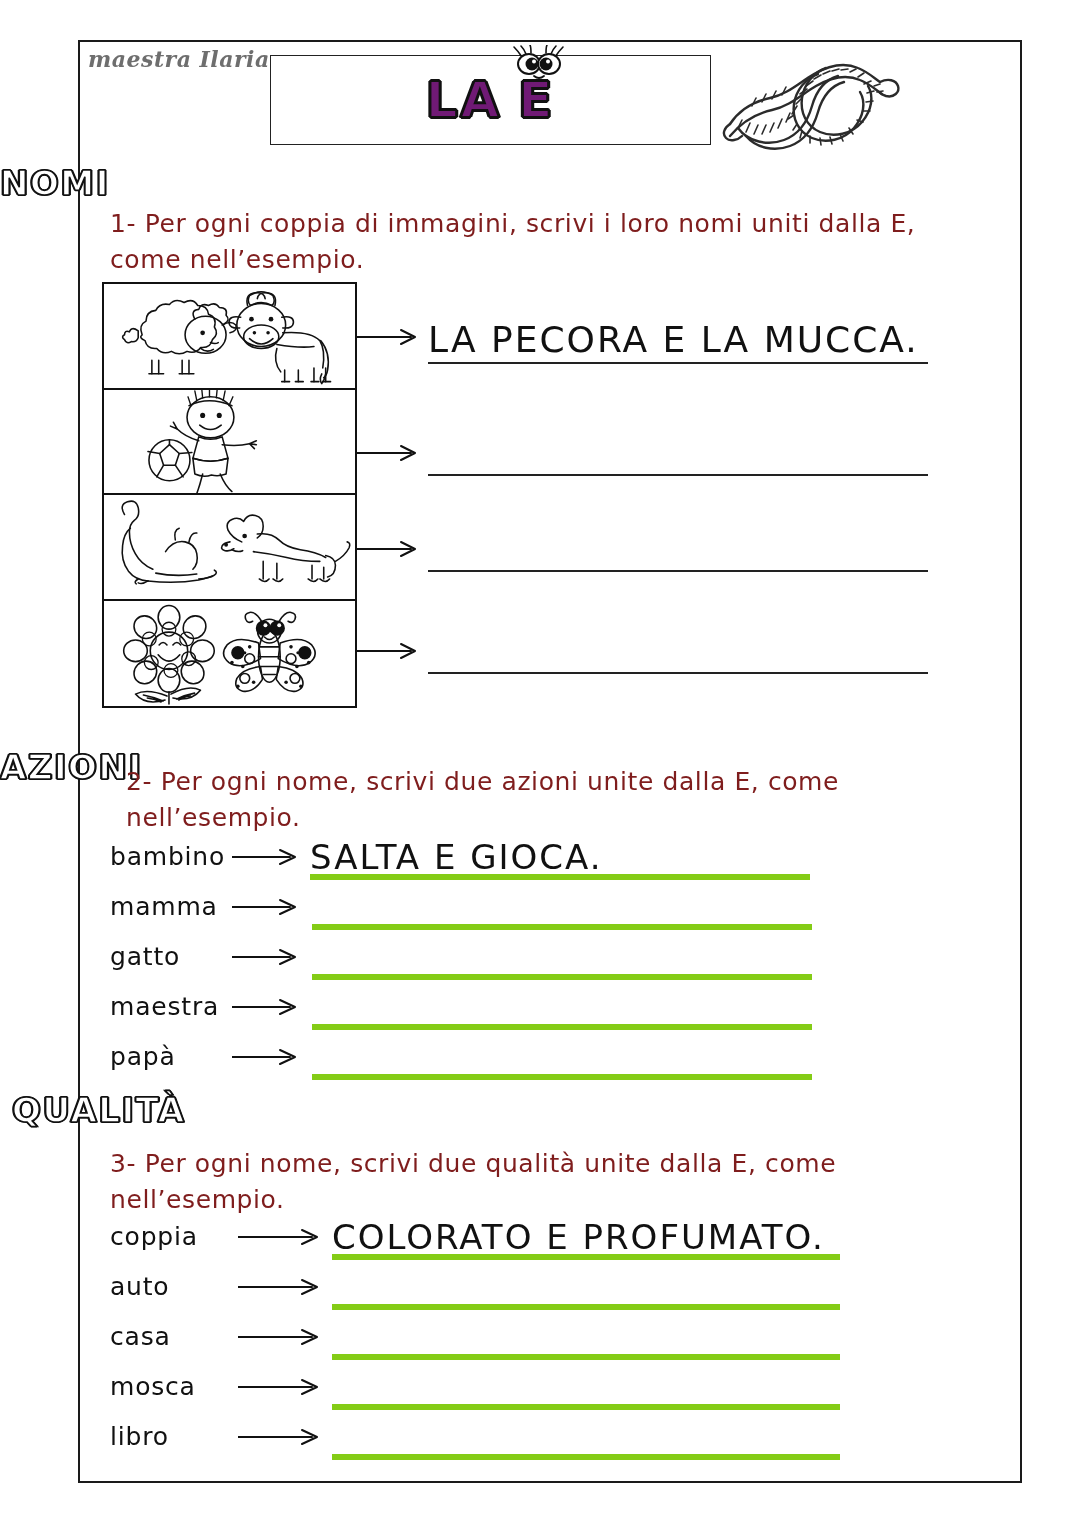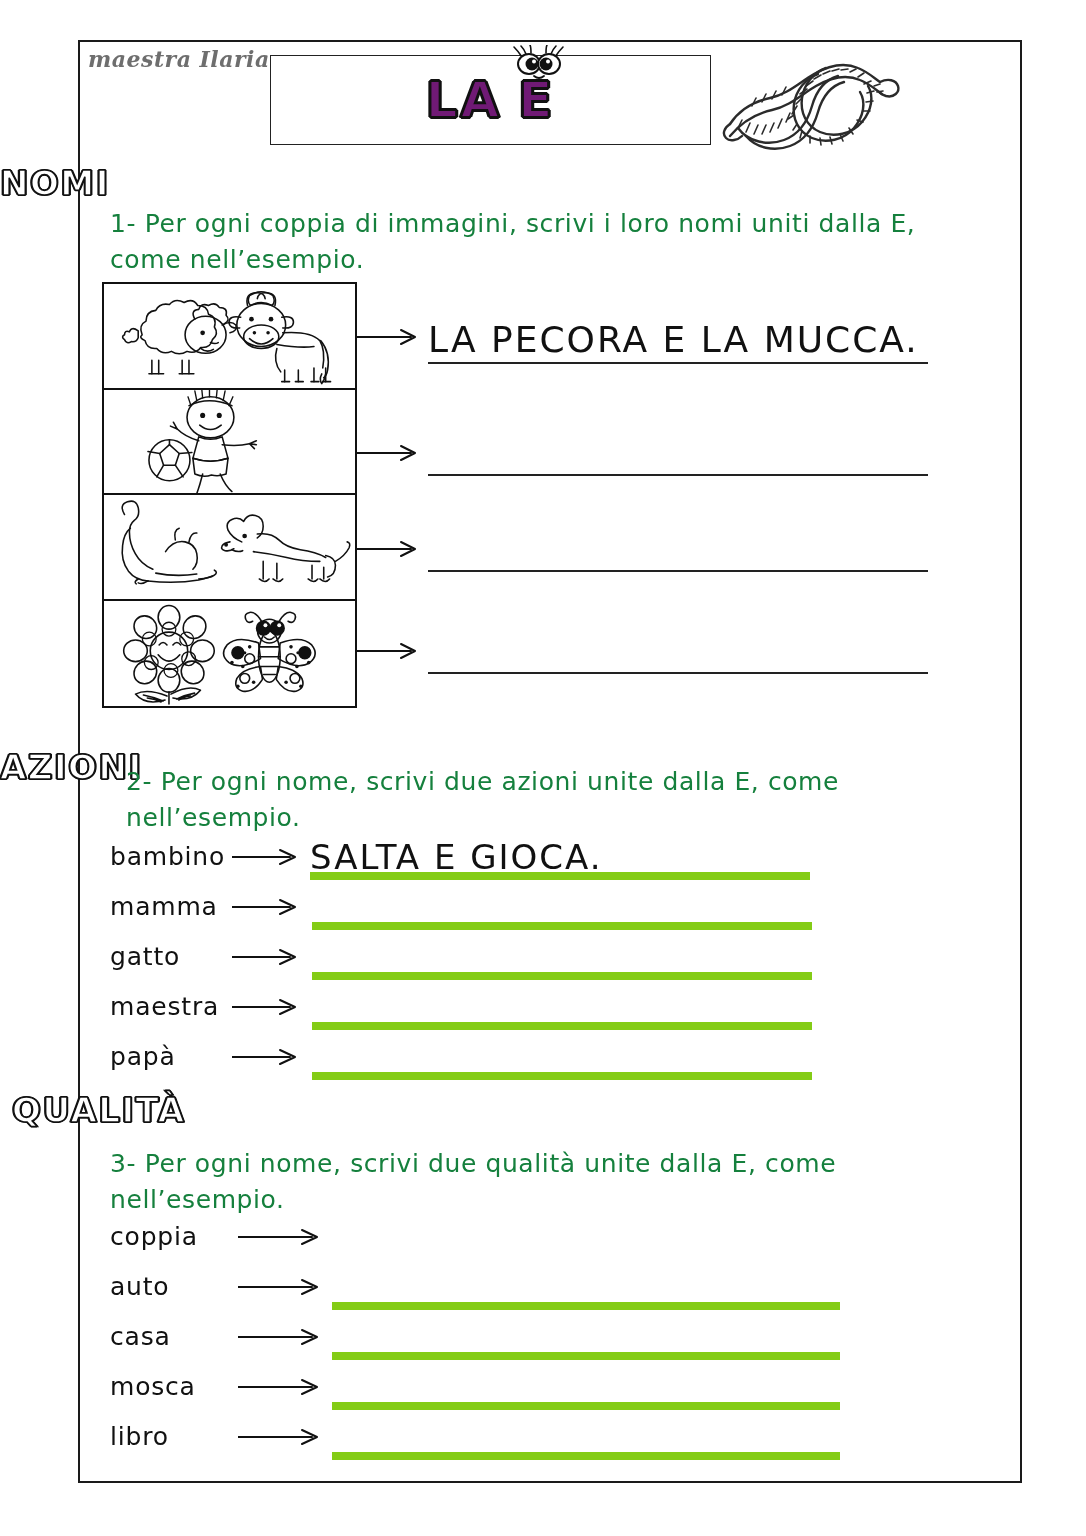--- a/index.html
+++ b/index.html
@@ -106,21 +106,21 @@
   #heading-nomi    { left: 0; top: 163px; }
   #heading-azioni  { left: 0; top: 747px; }
   #heading-qualita { left: 0; top: 1090px; padding-left: 12px; }
 
   
   .instruction {
     position: absolute;
     font-family: "DejaVu Sans", sans-serif;
     font-size: 25px;
     line-height: 36px;
-    color: #15803d;
+    color: #7f1d1d;
     letter-spacing: 0.6px;
     width: 880px;
   }
   #instr-1 { left: 110px; top: 206px; }
   #instr-2 { left: 126px; top: 764px; }
   #instr-3 { left: 110px; top: 1146px; }
 
   
   #pic-column {
     position: absolute;
@@ -191,21 +191,21 @@
     white-space: nowrap;
   }
   .word-arrow {
     position: absolute;
     top: 10px;
     width: 70px;
     height: 18px;
   }
   .word-line {
     position: absolute;
-    border-bottom: 8px solid #84cc16;
+    border-bottom: 6px solid #84cc16;
     height: 42px;
     box-sizing: border-box;
     font-family: "DejaVu Sans", sans-serif;
     font-size: 34px;
     letter-spacing: 2px;
     color: #111;
     white-space: nowrap;
     line-height: 38px;
   }
 
@@ -568,20 +568,21 @@
 <div class="sec-heading" id="heading-qualita">QUALITÀ</div>
 <div class="instruction" id="instr-3">3- Per ogni nome, scrivi due qualità unite dalla E, come nell’esempio.</div>
 
 <div id="ex3">
   <div class="word-row" style="top:0px">
     <div class="word-label">coppia</div>
     <svg class="word-arrow" viewBox="0 0 86 18">
       <path d="M0 9 H74" stroke="#111" stroke-width="2" fill="none" stroke-linecap="round"></path>
       <path d="M64 2 L79 9 L64 16" stroke="#111" stroke-width="2" fill="none" stroke-linecap="round" stroke-linejoin="round"></path>
     </svg>
+    <div class="word-line">COLORATO E PROFUMATO.</div>
   </div>
   <div class="word-row" style="top:50px">
     <div class="word-label">auto</div>
     <svg class="word-arrow" viewBox="0 0 86 18">
       <path d="M0 9 H74" stroke="#111" stroke-width="2" fill="none" stroke-linecap="round"></path>
       <path d="M64 2 L79 9 L64 16" stroke="#111" stroke-width="2" fill="none" stroke-linecap="round" stroke-linejoin="round"></path>
     </svg>
     <div class="word-line"></div>
   </div>
   <div class="word-row" style="top:100px">

